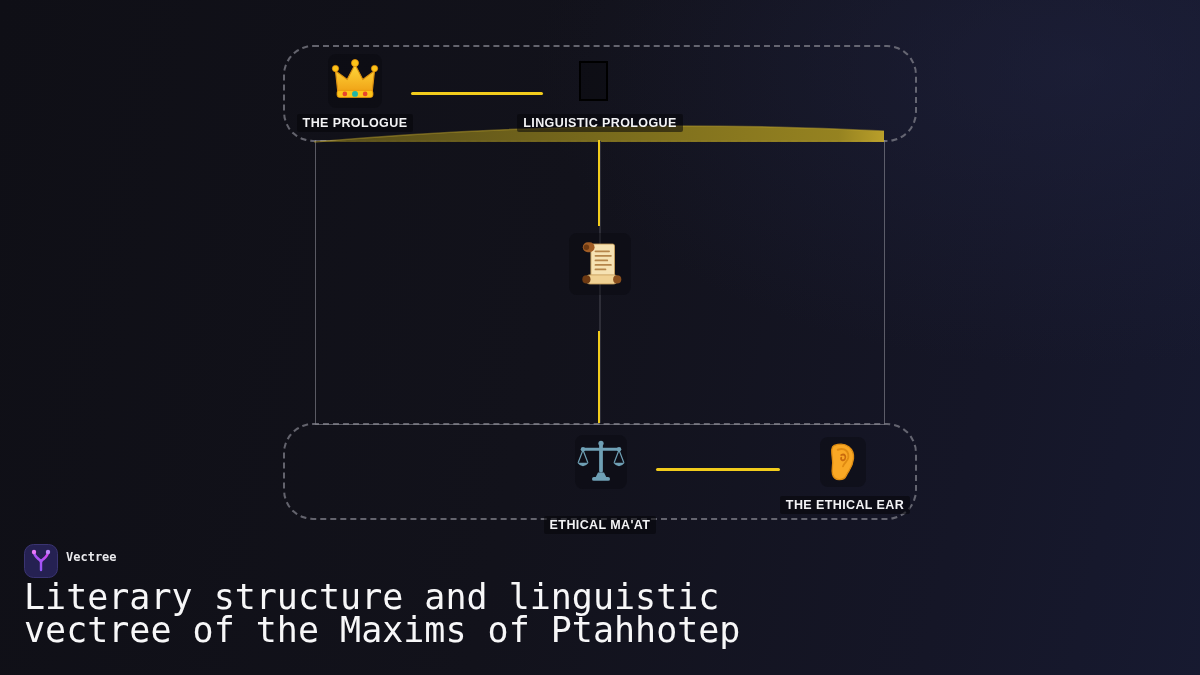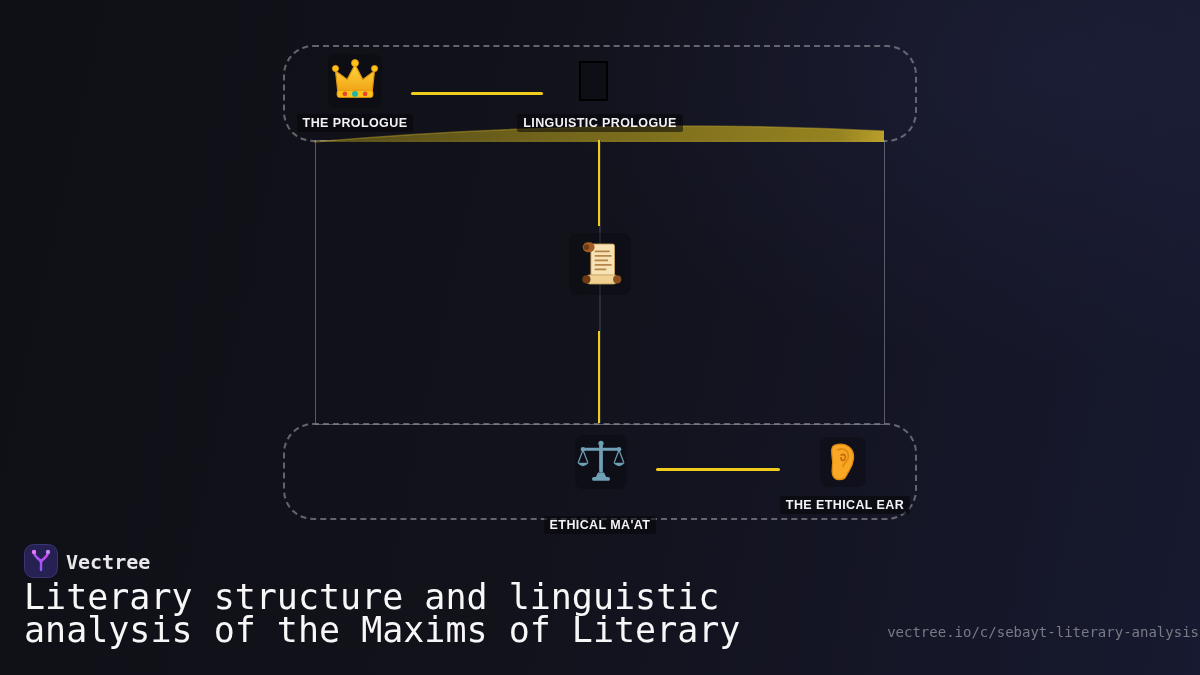--- a/index.html
+++ b/index.html
@@ -43,21 +43,21 @@
   .node-label.big span{font-size:15px;letter-spacing:0.6px;}
   .missing-glyph{
     position:absolute;left:579px;top:61px;width:25px;height:36px;
     border:2.5px solid #000;background:rgba(0,0,0,0.25);
   }
   .footer-logo{
     position:absolute;left:24px;top:544px;width:34px;height:34px;
   }
   .brand-name{
     position:absolute;left:66px;top:550px;
-    font-family:"DejaVu Sans Mono", monospace;font-weight:700;font-size:20px;color:#e9e9ec;
+    font-family:"DejaVu Sans Mono", monospace;font-weight:700;font-size:12px;color:#e9e9ec;
   }
   .page-title{
     position:absolute;left:24px;top:581px;
     font-family:"DejaVu Sans Mono", monospace;font-weight:400;
     font-size:35px;line-height:33px;color:#f7f7f8;white-space:nowrap;
   }
   .footer-url{
     position:absolute;right:24px;top:624px;
     font-family:"DejaVu Sans Mono", monospace;font-size:14px;color:#787b86;
   }
@@ -182,18 +182,17 @@
     <rect x="0.5" y="0.5" width="33" height="33" rx="9" fill="#252152" stroke="#3a3472"></rect>
     <path d="M17,26 C17,21 17,19 17,17 M17,17 C14,15 11,12 10,9 M17,17 C20,15 23,12 24,9" fill="none" stroke="url(#vg)" stroke-width="2.4" stroke-linecap="round"></path>
     <circle cx="10" cy="8" r="2.2" fill="#e879f9"></circle>
     <circle cx="24" cy="8" r="2.2" fill="#c084fc"></circle>
     <circle cx="17" cy="17" r="1.7" fill="#a855f7"></circle>
   </svg>
   <div class="brand-name">Vectree</div>
 
   <div class="page-title">
     <div>Literary structure and linguistic</div>
-    <div>analysis of the Maxims of Literary</div>
+    <div>vectree of the Maxims of Ptahhotep</div>
   </div>
 
-  <div class="footer-url">vectree.io/c/sebayt-literary-analysis</div>
 
 </div>
 
 </body></html>

